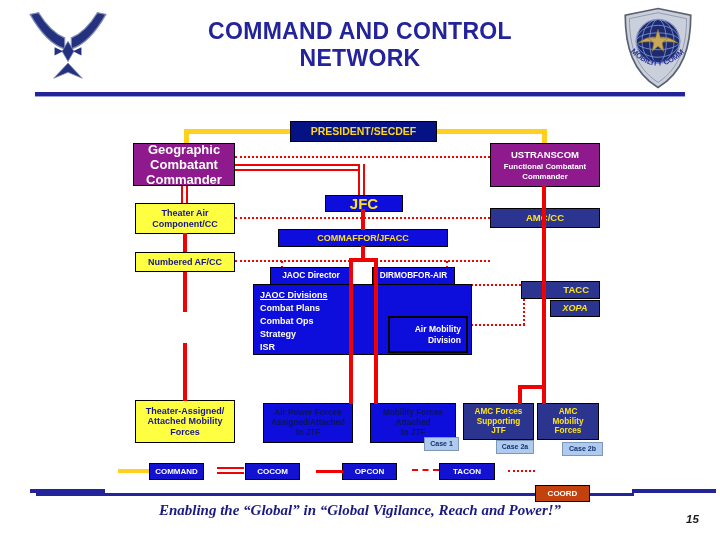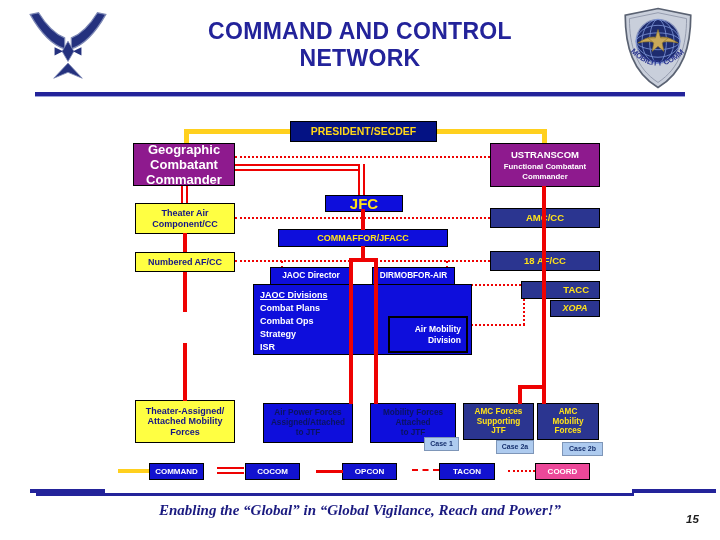--- a/index.html
+++ b/index.html
@@ -132,23 +132,20 @@
   </div>
 
   <div class="bx blue" style="left:278px;top:229px;width:170px;height:18px;font-size:9px;color:#FFE21A">
     <div>COMMAFFOR/JFACC</div>
   </div>
 
   <div class="bx yel" style="left:135px;top:252px;width:100px;height:20px;font-size:9px">
     <div>Numbered AF/CC</div>
   </div>
 
-  <div class="bx navy" style="left:490px;top:251px;width:110px;height:20px;font-size:9.5px">
-    <div>18 AF/CC</div>
-  </div>
 
   <div class="bx blue" style="left:270px;top:267px;width:82px;height:18px;font-size:8.4px">
     <div>JAOC Director</div>
   </div>
 
   <div class="bx blue" style="left:372px;top:267px;width:83px;height:18px;font-size:8.2px">
     <div>DIRMOBFOR-AIR</div>
   </div>
 
   <div class="bx navy" style="left:521px;top:281px;width:79px;height:18px;font-size:9.5px;align-items:flex-end;padding-right:10px">
@@ -227,21 +224,21 @@
   <div class="bx blue" style="left:342px;top:463px;width:55px;height:17px;font-size:8px;background:#1212D0">
     <div>OPCON</div>
   </div>
 
   <div class="abs lndash-h" style="left:412px;top:469px;width:27px"></div>
   <div class="bx blue" style="left:439px;top:463px;width:56px;height:17px;font-size:8px;background:#1212D0">
     <div>TACON</div>
   </div>
 
   <div class="abs lndot-h" style="left:508px;top:470px;width:27px"></div>
-  <div class="bx blue" style="left:535px;top:463px;width:55px;height:17px;font-size:8px;background:#ec4899">
+  <div class="bx blue" style="left:535px;top:485px;width:55px;height:17px;font-size:8px;background:#c2410c">
     <div>COORD</div>
   </div>
 
   <div class="abs fline" style="left:30px;top:489px;width:75px;height:4px"></div>
   <div class="abs fline" style="left:36px;top:493px;width:598px;height:3px"></div>
   <div class="abs fline" style="left:632px;top:489px;width:84px;height:4px"></div>
 
   <div id="motto" class="abs">Enabling the “Global” in “Global Vigilance, Reach and Power!”</div>
   <div id="pageno" class="abs">15</div>
 

